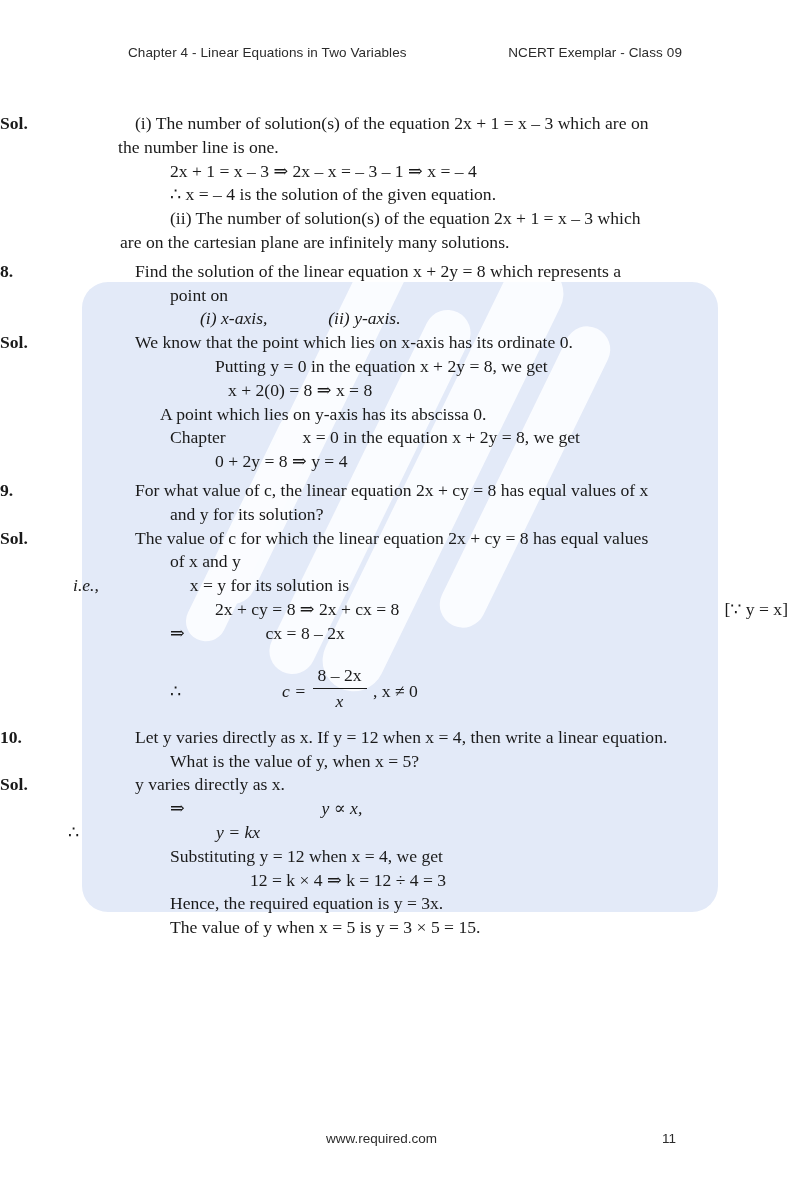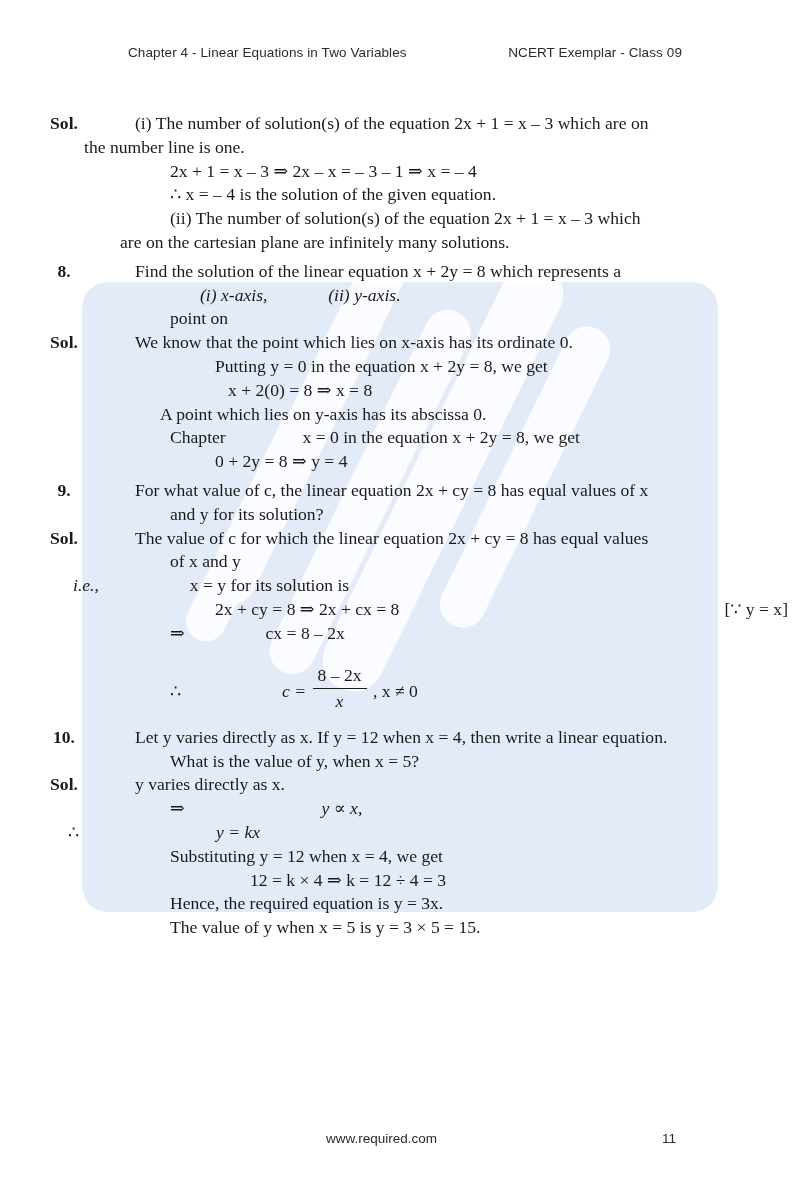--- a/index.html
+++ b/index.html
@@ -74,21 +74,21 @@
   .line {
     position: relative;
     padding-left: 135px;
     padding-right: 110px;
     min-height: 23.8px;
   }
   .lbl {
     position: absolute;
     left: 0;
     width: 128px;
-    text-align: center;
+    text-align: left;
     font-weight: bold;
   }
   .lbl.num { font-weight: bold; }
   .ind3 { padding-left: 170px; }
 
   i, .it { font-style: italic; }
 
   .row-split { display: flex; }
   .row-split .left { flex: 0 0 auto; }
   .row-split .right { margin-left: auto; padding-right: 12px; }
@@ -140,47 +140,47 @@
       <div class="wm-bar b4"></div>
     </div>
   </div>
 
   <div class="content" style="position:absolute; top:112px; left:0;">
 
     <div class="line">
       <span class="lbl">Sol.</span>
       <span>(i) The number of  solution(s) of the equation 2x + 1 = x – 3 which are on</span>
     </div>
-    <div class="line" style="padding-left:84px;">
+    <div class="line" style="padding-left:118px;">
       <span>the number line is one.</span>
     </div>
     <div class="line" style="padding-left:170px;">
       <span>2x + 1 = x – 3 ⇒ 2x – x = – 3 – 1 ⇒ x = – 4</span>
     </div>
     <div class="line" style="padding-left:170px;">
       <span>∴  x = – 4 is the solution of the given equation.</span>
     </div>
     <div class="line" style="padding-left:170px;">
       <span>(ii) The number of  solution(s) of the equation 2x + 1 =  x – 3  which</span>
     </div>
     <div class="line" style="padding-left:120px;">
       <span>are on the cartesian plane are infinitely many solutions.</span>
     </div>
 
     <div class="line" style="margin-top:5px;">
       <span class="lbl num">8.</span>
       <span>Find the solution of the linear equation x + 2y = 8 which represents a</span>
+    </div>
+    <div class="line" style="padding-left:170px;">
+      <span>point  on</span>
     </div>
     <div class="line ind3" style="padding-left:200px;">
       <span class="it">(i)  x-axis,</span>
       <span style="display:inline-block;width:52px;"></span>
       <span class="it">(ii)  y-axis.</span>
-    </div>
-    <div class="line" style="padding-left:170px;">
-      <span>point  on</span>
     </div>
 
     <div class="line">
       <span class="lbl">Sol.</span>
       <span>We know that the point which lies on x-axis has its ordinate 0.</span>
     </div>
     <div class="line" style="padding-left:215px;">
       <span>Putting y  = 0 in the equation x + 2y = 8, we get</span>
     </div>
     <div class="line" style="padding-left:228px;">

